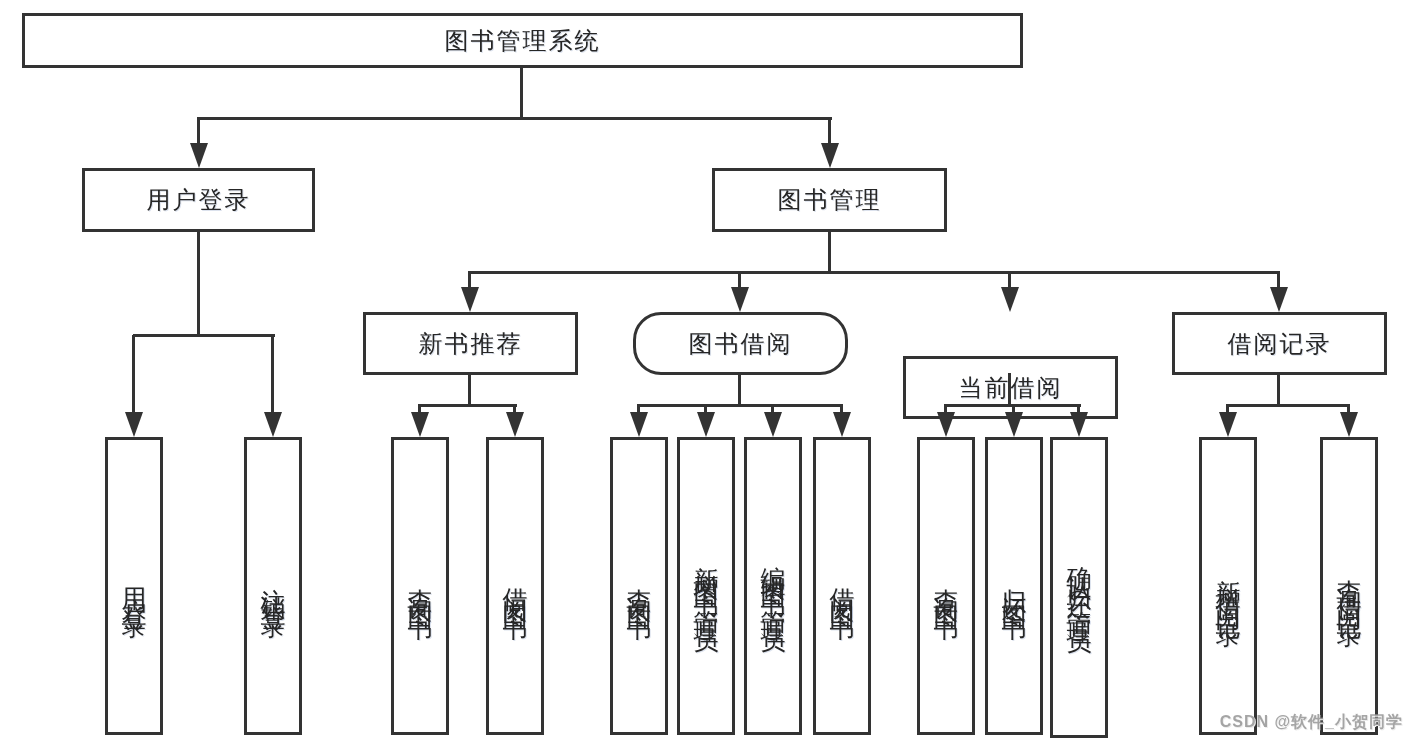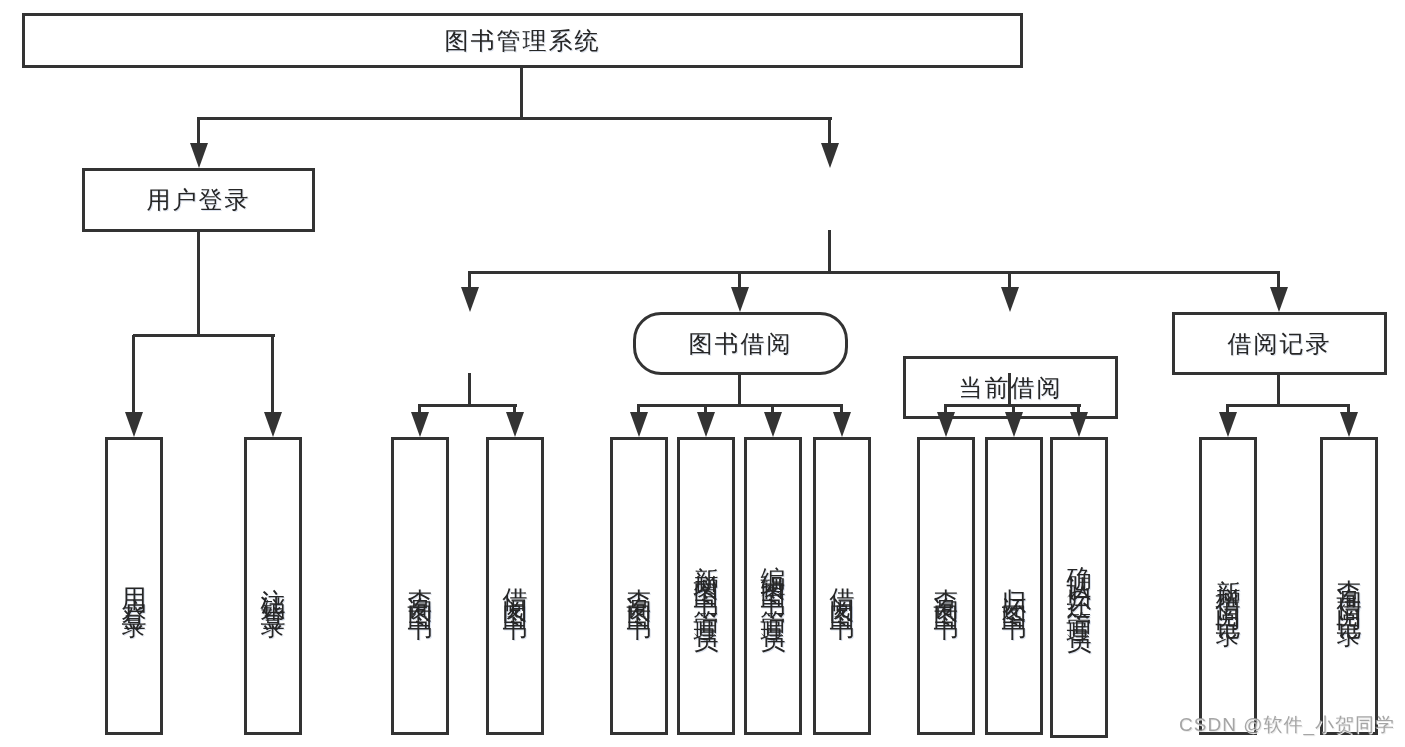--- a/index.html
+++ b/index.html
@@ -62,55 +62,58 @@
     transform: translateX(-50%);
     width: 0;
     height: 0;
     border-left: 9px solid transparent;
     border-right: 9px solid transparent;
     border-top: 25px solid #333333;
   }
   .watermark {
     position: absolute;
     top: 712px;
-    right: 10px;
-    font-size: 19px;
+    right: 2px;
+    font-size: 16px;
     letter-spacing: 1px;
     color: rgba(150,150,150,0.85);
     text-shadow: 1px 1px 0 #ececec;
     z-index: 10;
     white-space: nowrap;
+    font-weight: bold;
   }
 </style>
 </head>
 <body>
 
 <div class="canvas">
 
   <div class="node" style="left:22px; top:13px; width:1001px; height:55px;">图书管理系统</div>
 
   <div class="vline" style="left:520px; top:66px; height:53px;"></div>
   <div class="hline" style="left:197px; top:117px; width:635px;"></div>
   <div class="arrow" style="left:197px; top:118px; height:25px;"></div>
   <div class="arrow" style="left:828px; top:118px; height:25px;"></div>
 
   <div class="node" style="left:82px; top:168px; width:233px; height:64px;">用户登录</div>
+  <div class="node" style="left:712px; top:168px; width:235px; height:64px;">图书管理</div>
 
   <div class="vline" style="left:197px; top:230px; height:105px;"></div>
   <div class="hline" style="left:133px; top:334px; width:142px;"></div>
   <div class="arrow" style="left:132px; top:335px; height:77px;"></div>
   <div class="arrow" style="left:271px; top:335px; height:77px;"></div>
 
   <div class="vline" style="left:828px; top:230px; height:42px;"></div>
   <div class="hline" style="left:468px; top:271px; width:812px;"></div>
   <div class="arrow" style="left:468px; top:272px; height:15px;"></div>
   <div class="arrow" style="left:738px; top:272px; height:15px;"></div>
   <div class="arrow" style="left:1008px; top:272px; height:15px;"></div>
   <div class="arrow" style="left:1277px; top:272px; height:15px;"></div>
 
+  <div class="node" style="left:363px; top:312px; width:215px; height:63px;">新书推荐</div>
   <div class="node" style="left:633px; top:312px; width:215px; height:63px;border-radius:28px;">图书借阅</div>
   <div class="node" style="left:903px; top:312px; width:215px; height:63px;margin-top:44px;">当前借阅</div>
   <div class="node" style="left:1172px; top:312px; width:215px; height:63px;">借阅记录</div>
 
   <div class="vline" style="left:468px; top:373px; height:32px;"></div>
   <div class="hline" style="left:418px; top:404px; width:99px;"></div>
   <div class="arrow" style="left:418px; top:405px; height:7px;"></div>
   <div class="arrow" style="left:513px; top:405px; height:7px;"></div>
 
   <div class="vline" style="left:738px; top:373px; height:32px;"></div>

